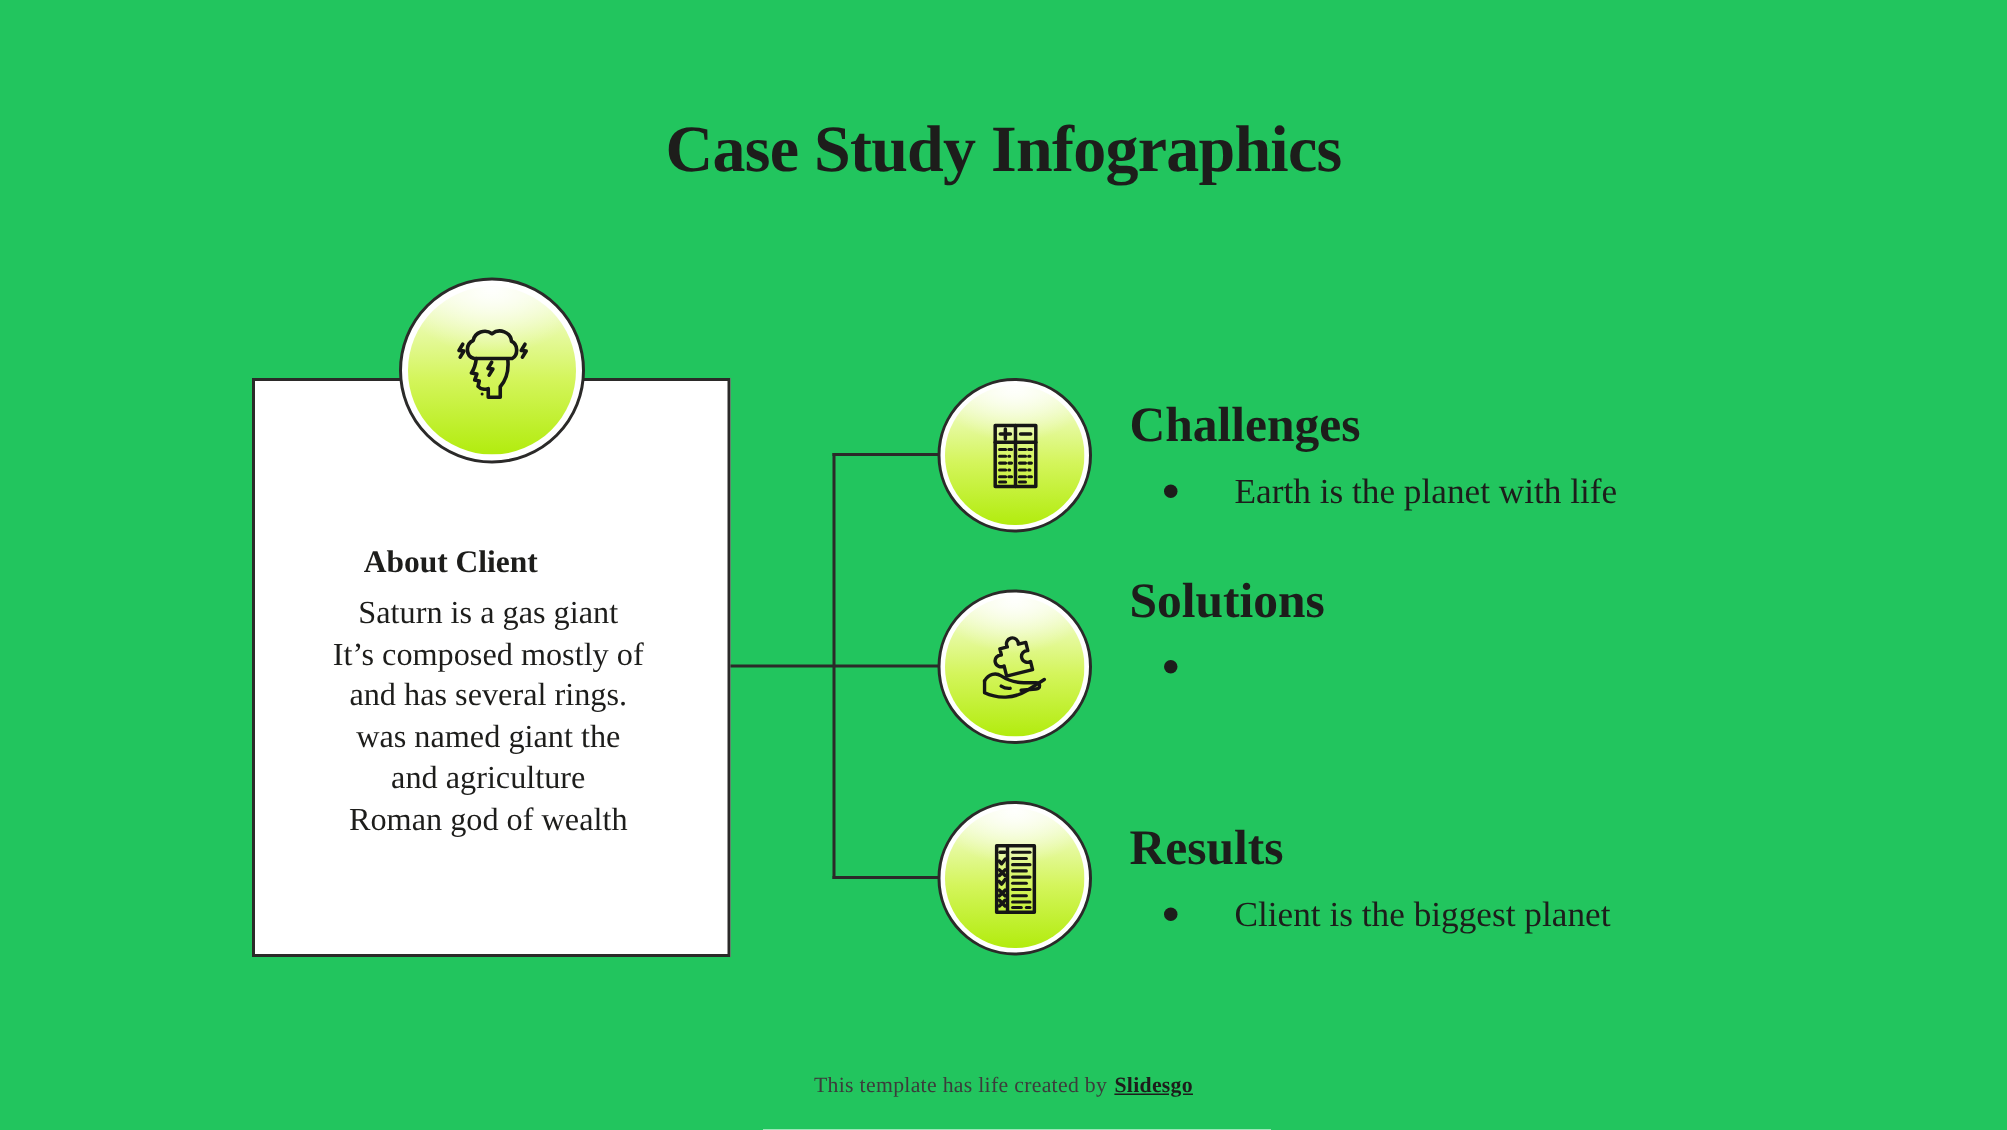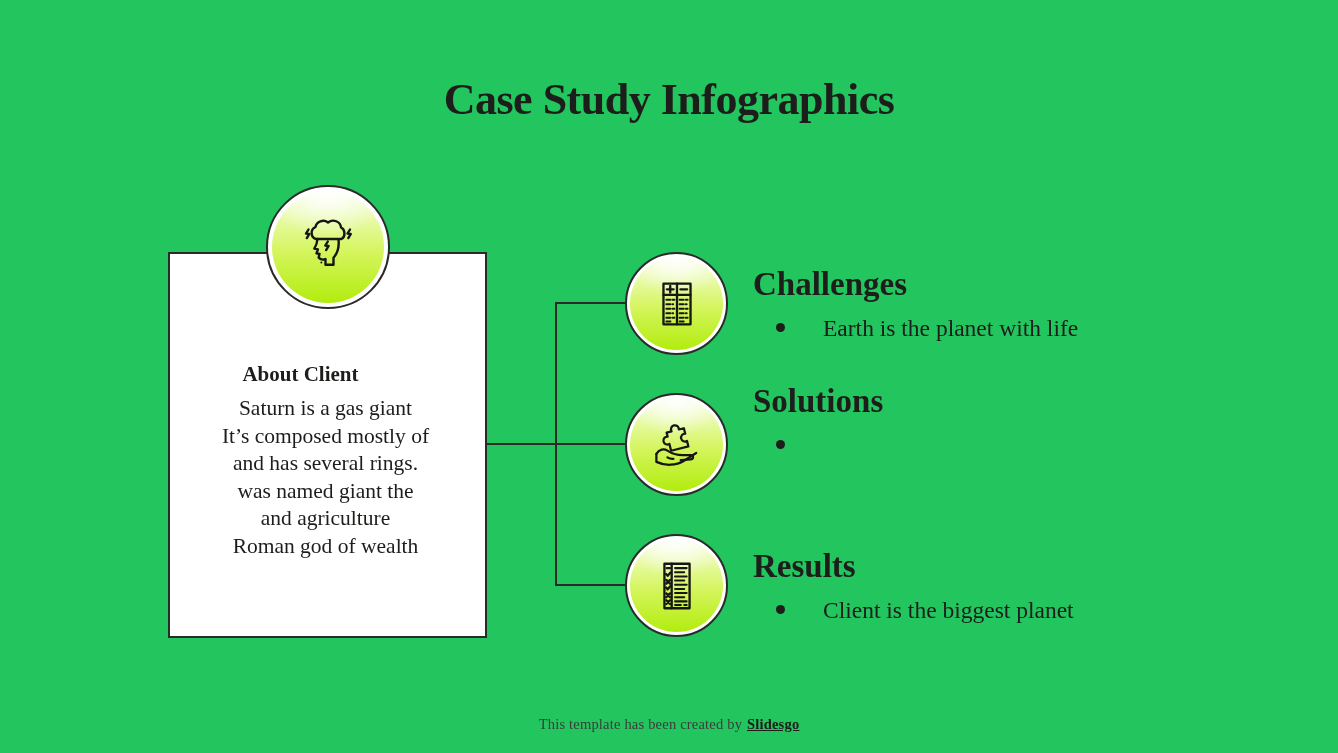--- a/index.html
+++ b/index.html
@@ -189,17 +189,17 @@
   </div>
   <div class="section-text section-results">
     <div class="section-heading">Results</div>
     <div class="bullet-row">
       <span class="bullet-dot"></span>
       <span class="bullet-text">Client is the biggest planet</span>
     </div>
   </div>
 
   <div class="footer">
-    <span>This template has been created by</span>
+    <span>This template has life created by</span>
     <span class="brand">Slidesgo</span>
   </div>
 
 </div>
 
 </body></html>

